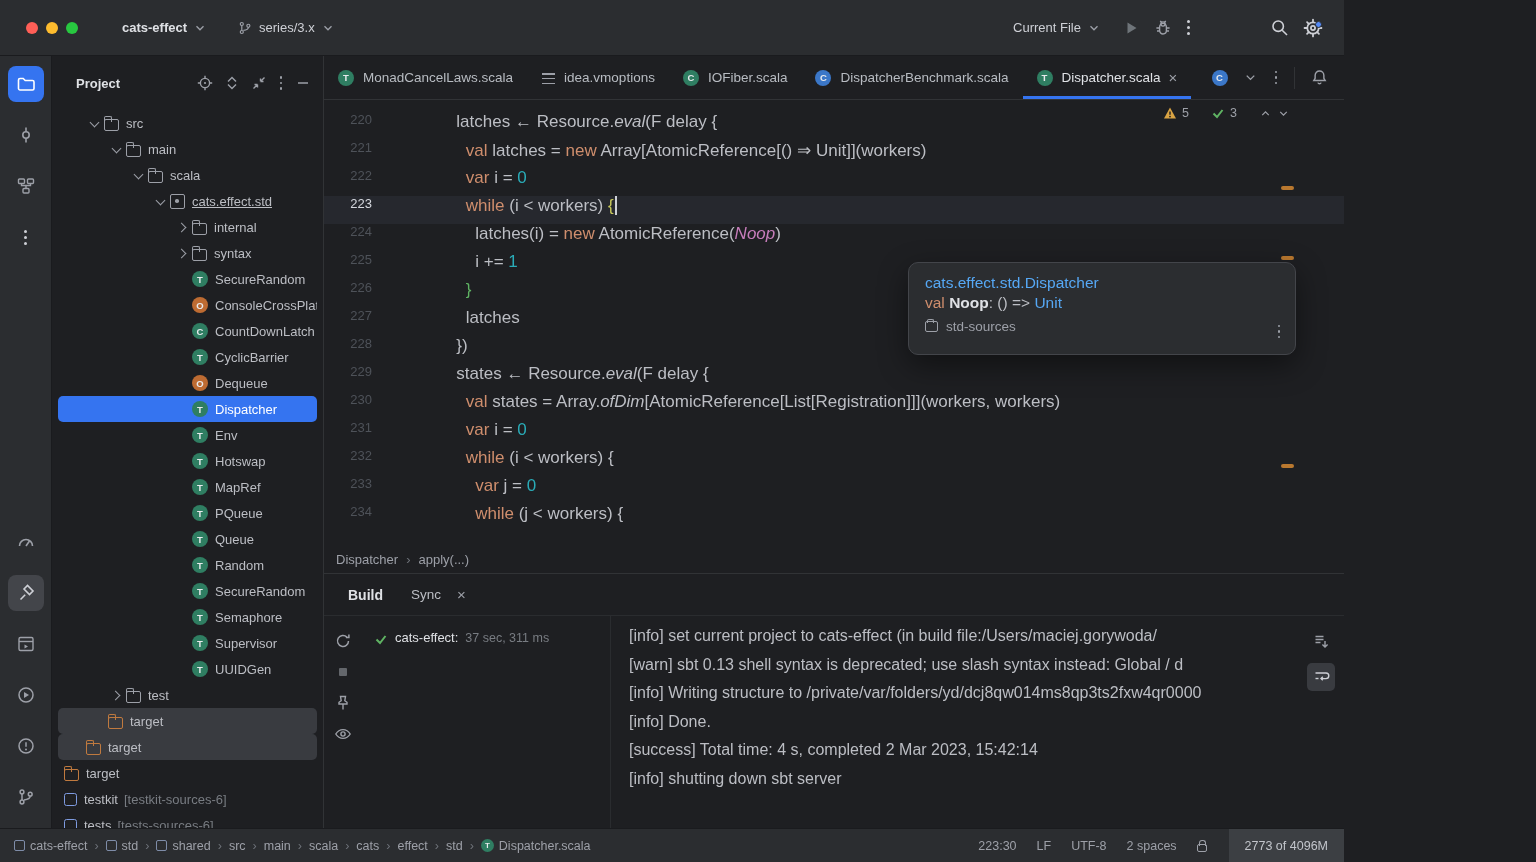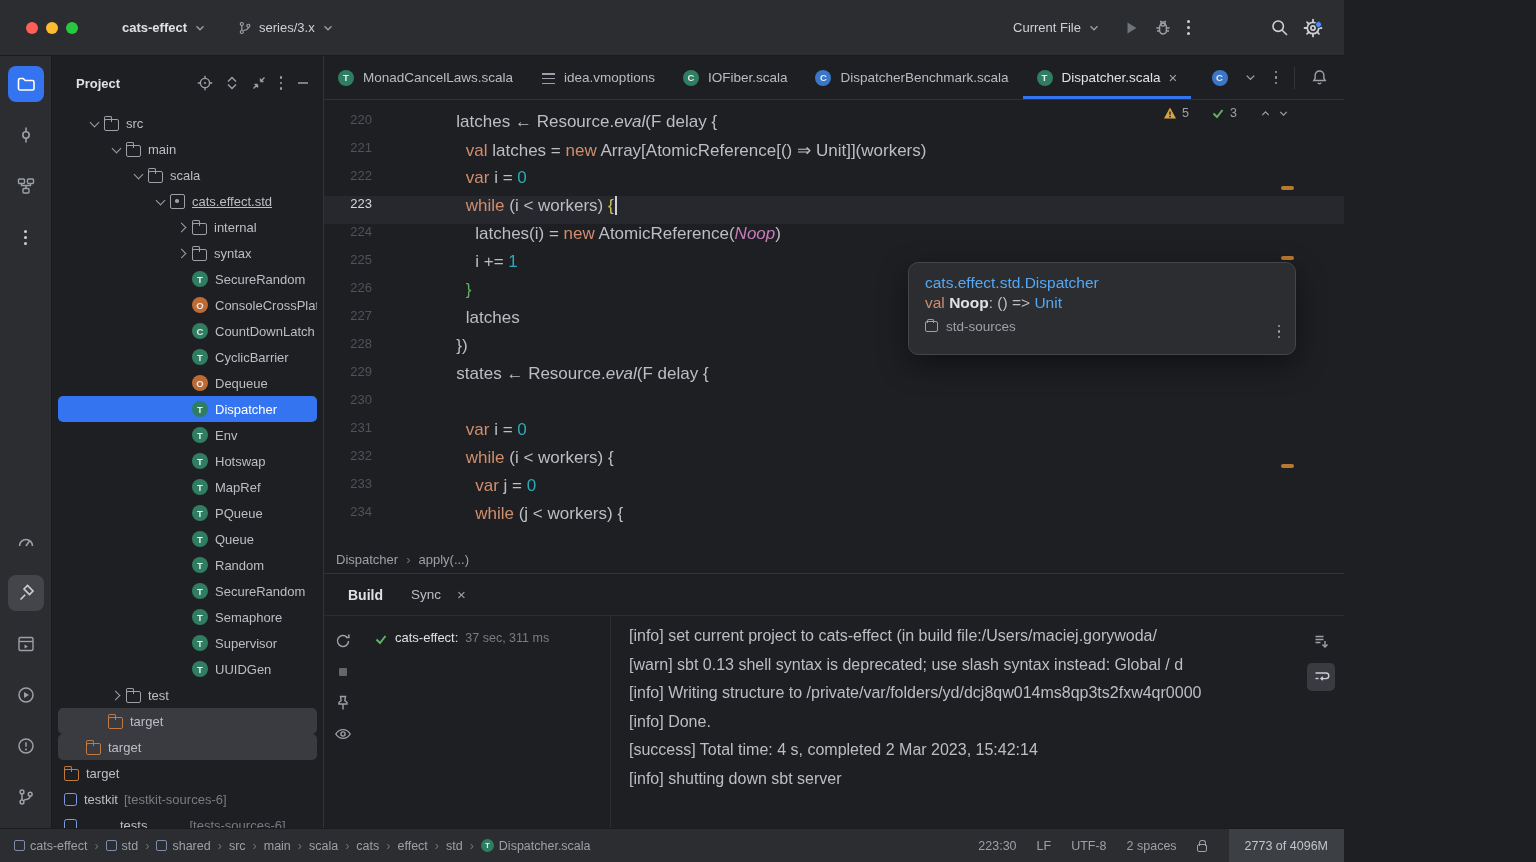--- a/index.html
+++ b/index.html
@@ -418,21 +418,21 @@
           </div>
           <div class="trow" style="padding-left: 6px;">
             <span class="tic ic-folder-excluded"></span>
             <span class="tlabel">target</span>
           </div>
           <div class="trow" style="padding-left: 6px;">
             <span class="tic ic-module"></span>
             <span class="tlabel">testkit</span>
             <span class="tsuffix">[testkit-sources-6]</span>
           </div>
-          <div class="trow" style="padding-left: 6px; gap: 36px;">
+          <div class="trow" style="padding-left: 6px;">
             <span class="tic ic-module"></span>
             <span class="tlabel">tests</span>
             <span class="tsuffix">[tests-sources-6]</span>
           </div>
         </div>
     </aside>
 
     <section id="editor-zone">
       <div id="tabs">
         <div id="tab-list">
@@ -488,21 +488,21 @@
             <div class="cl"><span class="ln">220</span><span class="ct"><span class="tk-d">      latches ← Resource.</span><span class="tk-it">eval</span><span class="tk-d">(F delay {</span></span></div>
             <div class="cl"><span class="ln">221</span><span class="ct"><span class="tk-d">        </span><span class="tk-kw">val</span><span class="tk-d"> latches = </span><span class="tk-kw">new</span><span class="tk-d"> Array[AtomicReference[() ⇒ Unit]](workers)</span></span></div>
             <div class="cl"><span class="ln">222</span><span class="ct"><span class="tk-d">        </span><span class="tk-kw">var</span><span class="tk-d"> i = </span><span class="tk-num">0</span></span></div>
             <div class="cl cur"><span class="ln">223</span><span class="ct"><span class="tk-d">        </span><span class="tk-kw">while</span><span class="tk-d"> (i &lt; workers) </span><span class="tk-by">{</span><span class="caret"></span></span></div>
             <div class="cl"><span class="ln">224</span><span class="ct"><span class="tk-d">          latches(i) = </span><span class="tk-kw">new</span><span class="tk-d"> AtomicReference(</span><span class="tk-field">Noop</span><span class="tk-d">)</span></span></div>
             <div class="cl"><span class="ln">225</span><span class="ct"><span class="tk-d">          i += </span><span class="tk-num">1</span></span></div>
             <div class="cl"><span class="ln">226</span><span class="ct"><span class="tk-d">        </span><span class="tk-bg">}</span></span></div>
             <div class="cl"><span class="ln">227</span><span class="ct"><span class="tk-d">        latches</span></span></div>
             <div class="cl"><span class="ln">228</span><span class="ct"><span class="tk-d">      })</span></span></div>
             <div class="cl"><span class="ln">229</span><span class="ct"><span class="tk-d">      states ← Resource.</span><span class="tk-it">eval</span><span class="tk-d">(F delay {</span></span></div>
-            <div class="cl"><span class="ln">230</span></div>
+            <div class="cl"><span class="ln">230</span><span class="ct"><span class="tk-d">        </span><span class="tk-kw">val</span><span class="tk-d"> states = Array.</span><span class="tk-it">ofDim</span><span class="tk-d">[AtomicReference[List[Registration]]](workers, workers)</span></span></div>
             <div class="cl"><span class="ln">231</span><span class="ct"><span class="tk-d">        </span><span class="tk-kw">var</span><span class="tk-d"> i = </span><span class="tk-num">0</span></span></div>
             <div class="cl"><span class="ln">232</span><span class="ct"><span class="tk-d">        </span><span class="tk-kw">while</span><span class="tk-d"> (i &lt; workers) {</span></span></div>
             <div class="cl"><span class="ln">233</span><span class="ct"><span class="tk-d">          </span><span class="tk-kw">var</span><span class="tk-d"> j = </span><span class="tk-num">0</span></span></div>
             <div class="cl"><span class="ln">234</span><span class="ct"><span class="tk-d">          </span><span class="tk-kw">while</span><span class="tk-d"> (j &lt; workers) {</span></span></div>
           </div>
 
         <div id="inspections">
           <svg width="14" height="14" viewBox="0 0 14 14">
               <path d="M7 1.6 13 12.4H1z" fill="#D9A343"></path>
               <path d="M7 5.4v3.4" stroke="#1E1F22" stroke-width="1.4"></path>

